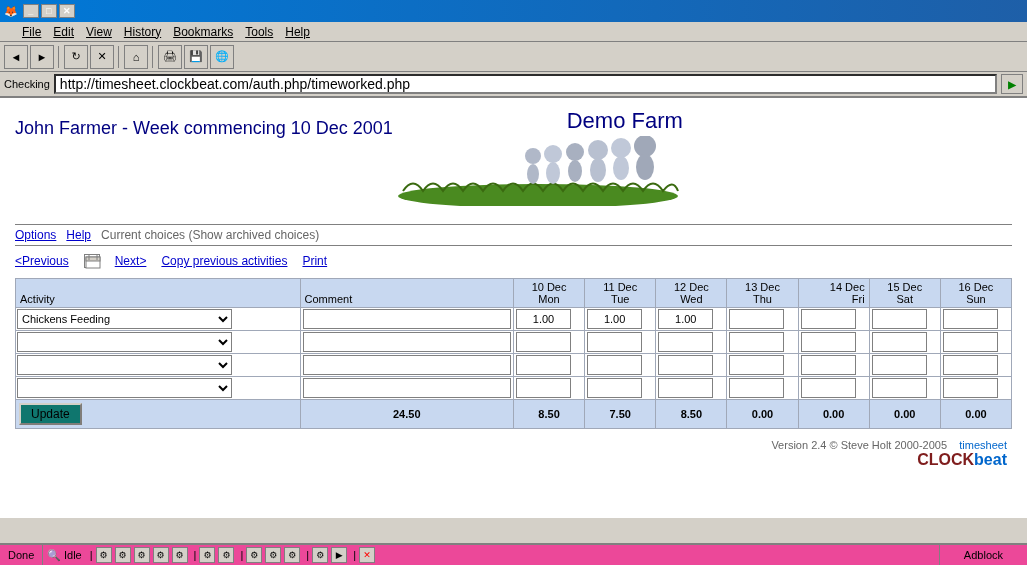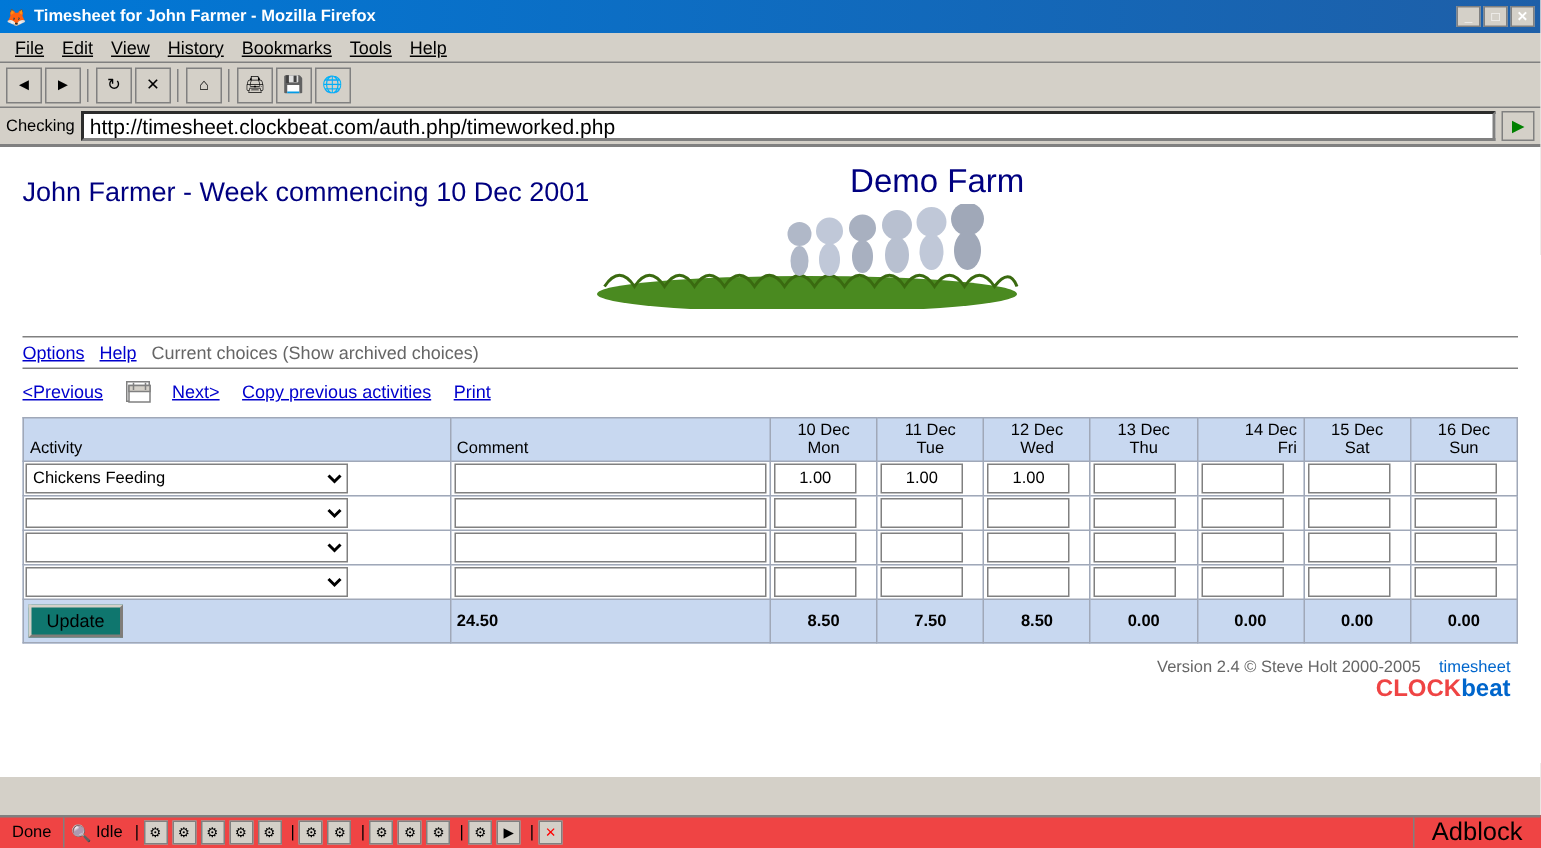--- a/index.html
+++ b/index.html
@@ -28,21 +28,21 @@
       display: flex; align-items: center; justify-content: center;
       cursor: pointer;
     }
 
     
     .menu-bar {
       background: #d4d0c8;
       height: 20px;
       display: flex;
       align-items: center;
-      padding: 0 4px;
+      padding: 0 16px;
       border-bottom: 1px solid #808080;
       font-size: 12px;
     }
     .menu-item {
       padding: 1px 6px;
       cursor: pointer;
       text-decoration: underline;
     }
 
     
@@ -213,21 +213,21 @@
     .update-btn {
       background: #0f766e;
       border: 2px outset #d4d0c8;
       padding: 2px 10px;
       font-size: 12px;
       cursor: pointer;
     }
 
     
     .status-bar {
-      background: #ef4444;
+      background: #ec4899;
       height: 22px;
       display: flex;
       align-items: center;
       border-top: 2px solid #808080;
       font-size: 11px;
       position: fixed;
       bottom: 0;
       width: 100%;
     }
     .status-panel {
@@ -245,26 +245,26 @@
       gap: 3px;
     }
     .status-icon-btn {
       width: 16px; height: 16px;
       background: #d4d0c8;
       border: 1px solid #808080;
       display: flex; align-items: center; justify-content: center;
       font-size: 9px; cursor: pointer;
     }
     .adblock-btn {
-      padding: 0 12px;
+      padding: 0 24px;
       height: 100%;
       display: flex;
       align-items: center;
       border-left: 1px solid #808080;
-      font-size: 17px;
+      font-size: 11px;
       cursor: pointer;
     }
 
     
     .version-info {
       text-align: right;
       color: #666;
       font-size: 11px;
       margin-top: 10px;
       padding-right: 5px;
@@ -275,21 +275,20 @@
       width: 290px;
       height: 80px;
       position: relative;
     }
   </style>
 </head>
 <body>
 
 <div class="title-bar">
   <span class="title-icon">🦊</span>
-  <span class="title-text">Timesheet for John Farmer - Mozilla Firefox</span>
   <div class="title-bar-buttons">
     <div class="title-btn">_</div>
     <div class="title-btn">□</div>
     <div class="title-btn">✕</div>
   </div>
 </div>
 
 <div class="menu-bar">
   <span class="menu-item">File</span>
   <span class="menu-item">Edit</span>
@@ -479,21 +478,21 @@
         <td><input class="time-input" type="text" value="" style=""></td>
         <td><input class="time-input" type="text" value="" style=""></td>
         <td><input class="time-input" type="text" value="" style=""></td>
         <td><input class="time-input" type="text" value="" style=""></td>
       </tr>
 
       <tr class="total-row">
         <td style="padding:3px;">
           <button class="update-btn">Update</button>
         </td>
-        <td style="text-align:left; font-weight:bold;">
+        <td style="text-align:center; font-weight:bold;">
           <span>24.50</span>
         </td>
         <td style="text-align:center;">
           <span>8.50</span>
         </td>
         <td style="text-align:center;">
           <span>7.50</span>
         </td>
         <td style="text-align:center;">
           <span>8.50</span>
@@ -512,21 +511,21 @@
         </td>
       </tr>
     </tbody>
   </table>
 
   <div class="version-info">
     <span>Version 2.4 © Steve Holt 2000-2005</span>
     &nbsp;&nbsp;
     <span style="font-size:11px; color:#0066cc;">timesheet</span><br>
     <span style="font-size:16px; font-weight:bold;">
-      <span style="color:#ef4444;">CLOCK</span><span style="color:#0066cc;">beat</span>
+      <span style="color:#7f1d1d;">CLOCK</span><span style="color:#0066cc;">beat</span>
     </span>
   </div>
 </div>
 
 <div class="status-bar">
   <div class="status-panel">
     <span>Done</span>
   </div>
   <div class="status-icons">
     <span>🔍</span>

